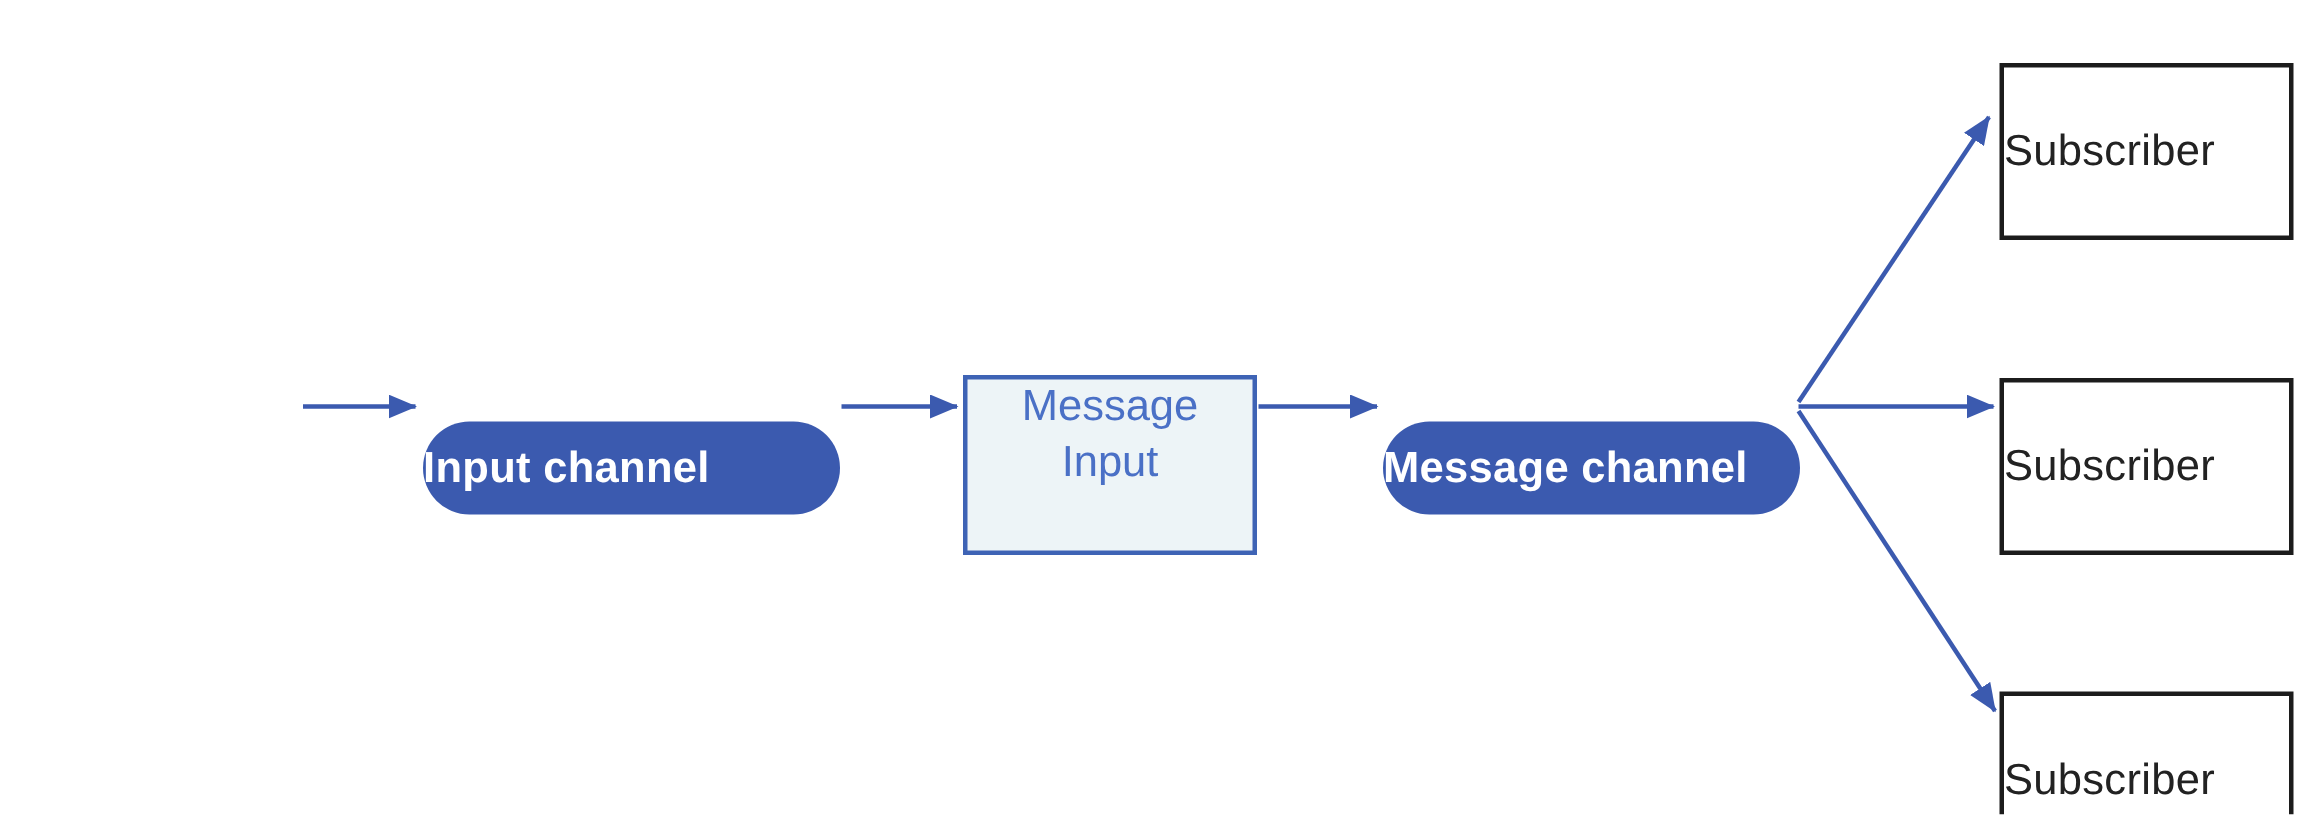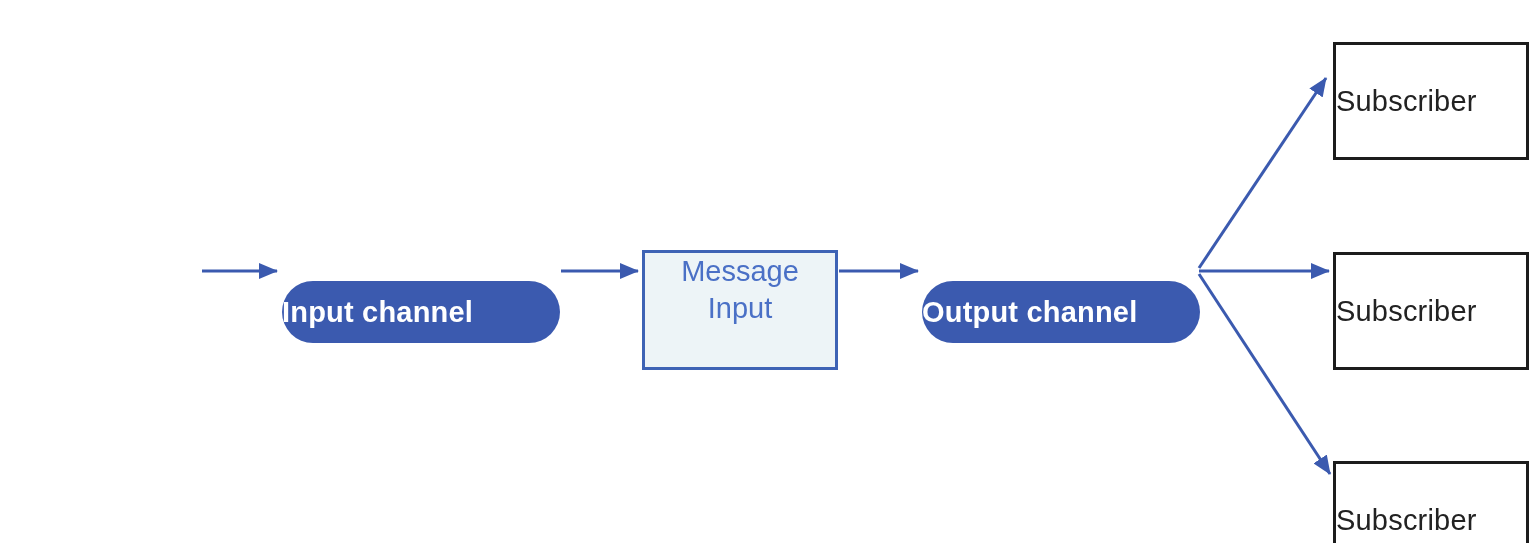--- a/index.html
+++ b/index.html
@@ -84,21 +84,21 @@
   <div id="input-pill" class="node pill">
     <span>Input channel</span>
   </div>
 
   <div id="broker" class="node broker-box">
     <span>Message</span>
     <span>Input</span>
   </div>
 
   <div id="output-pill" class="node pill">
-    <span>Output channel</span>
+    <span>Message channel</span>
   </div>
 
   <div id="subscriber-1" class="node plain-box">
     <span>Subscriber</span>
   </div>
 
   <div id="subscriber-2" class="node plain-box">
     <span>Subscriber</span>
   </div>
 

